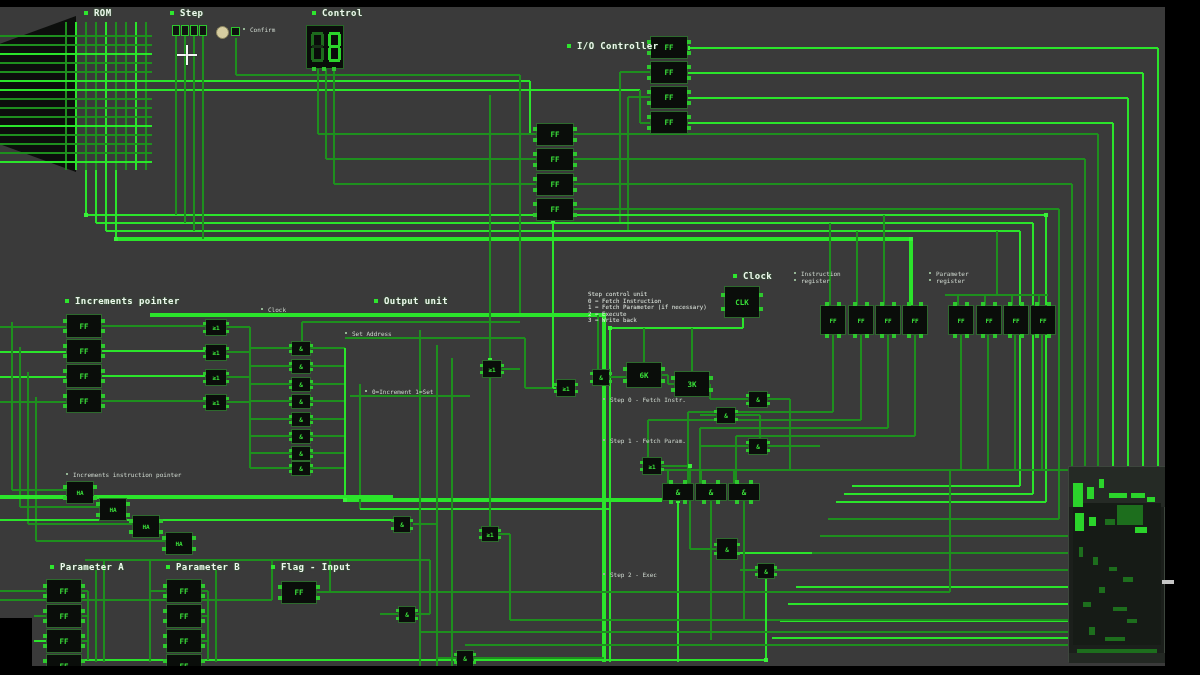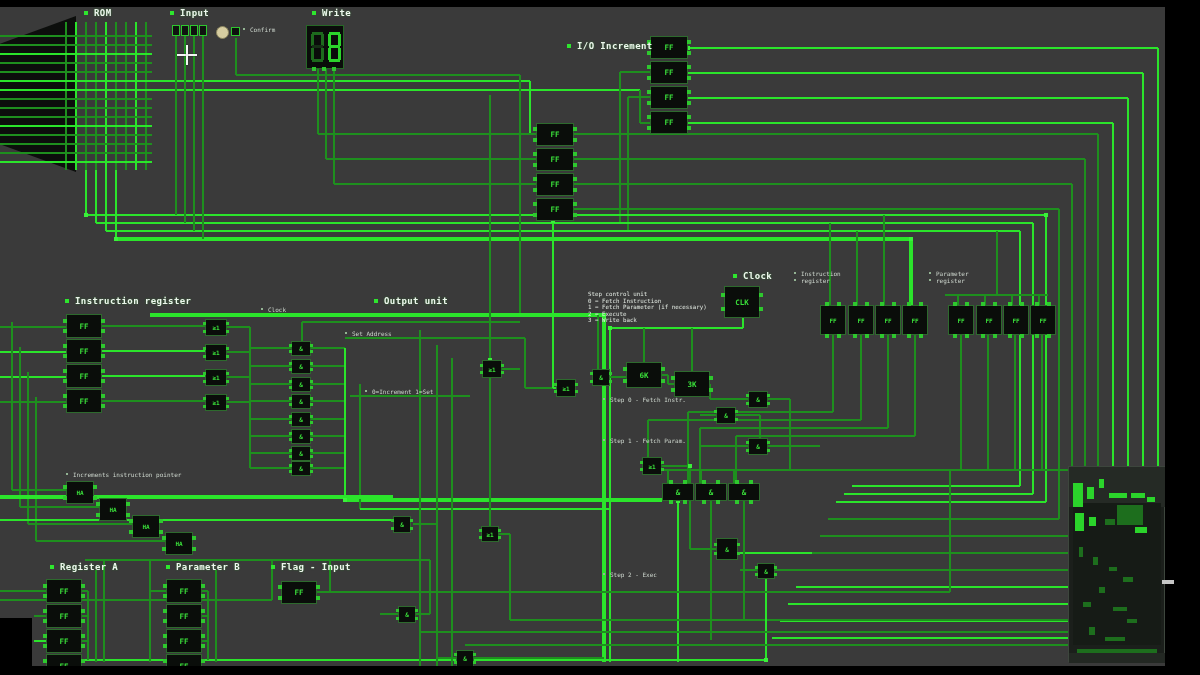--- a/index.html
+++ b/index.html
@@ -612,27 +612,27 @@
         <div class="pin" style="left: 201px; top: 658.72px; width: 4px; height: 4px;"></div>
         <div class="pin" style="left: 201px; top: 669.28px; width: 4px; height: 4px;"></div>
         <div class="chip" style="left: 281px; top: 581px; width: 36px; height: 23px; font-size: 7.5px;">FF</div>
         <div class="pin" style="left: 278px; top: 585.44px; width: 4px; height: 4px;"></div>
         <div class="pin" style="left: 278px; top: 595.56px; width: 4px; height: 4px;"></div>
         <div class="pin" style="left: 316px; top: 585.44px; width: 4px; height: 4px;"></div>
         <div class="pin" style="left: 316px; top: 595.56px; width: 4px; height: 4px;"></div>
       </div>
     <div id="labels-layer">
         <div class="seclabel" style="left: 84px; top: 8px;"><i></i><span>ROM</span></div>
-        <div class="seclabel" style="left: 170px; top: 8px;"><i></i><span>Input</span></div>
-        <div class="seclabel" style="left: 312px; top: 8px;"><i></i><span>Write</span></div>
-        <div class="seclabel" style="left: 567px; top: 41px;"><i></i><span>I/O Increment</span></div>
+        <div class="seclabel" style="left: 170px; top: 8px;"><i></i><span>Step</span></div>
+        <div class="seclabel" style="left: 312px; top: 8px;"><i></i><span>Control</span></div>
+        <div class="seclabel" style="left: 567px; top: 41px;"><i></i><span>I/O Controller</span></div>
         <div class="seclabel" style="left: 733px; top: 271px;"><i></i><span>Clock</span></div>
-        <div class="seclabel" style="left: 65px; top: 296px;"><i></i><span>Instruction register</span></div>
+        <div class="seclabel" style="left: 65px; top: 296px;"><i></i><span>Increments pointer</span></div>
         <div class="seclabel" style="left: 374px; top: 296px;"><i></i><span>Output unit</span></div>
-        <div class="seclabel" style="left: 50px; top: 562px;"><i></i><span>Register A</span></div>
+        <div class="seclabel" style="left: 50px; top: 562px;"><i></i><span>Parameter A</span></div>
         <div class="seclabel" style="left: 166px; top: 562px;"><i></i><span>Parameter B</span></div>
         <div class="seclabel" style="left: 271px; top: 562px;"><i></i><span>Flag - Input</span></div>
         <div class="ann" style="left: 243px; top: 26px;"><i></i><span>Confirm</span></div>
         <div class="ann" style="left: 261px; top: 306px;"><i></i><span>Clock</span></div>
         <div class="ann" style="left: 345px; top: 330px;"><i></i><span>Set Address</span></div>
         <div class="ann" style="left: 365px; top: 388px;"><i></i><span>0=Increment 1=Set</span></div>
         <div class="ann" style="left: 66px; top: 471px;"><i></i><span>Increments instruction pointer</span></div>
         <div class="ann" style="left: 603px; top: 396px;"><i></i><span>Step 0 - Fetch Instr.</span></div>
         <div class="ann" style="left: 603px; top: 437px;"><i></i><span>Step 1 - Fetch Param.</span></div>
         <div class="ann" style="left: 603px; top: 571px;"><i></i><span>Step 2 - Exec</span></div>

